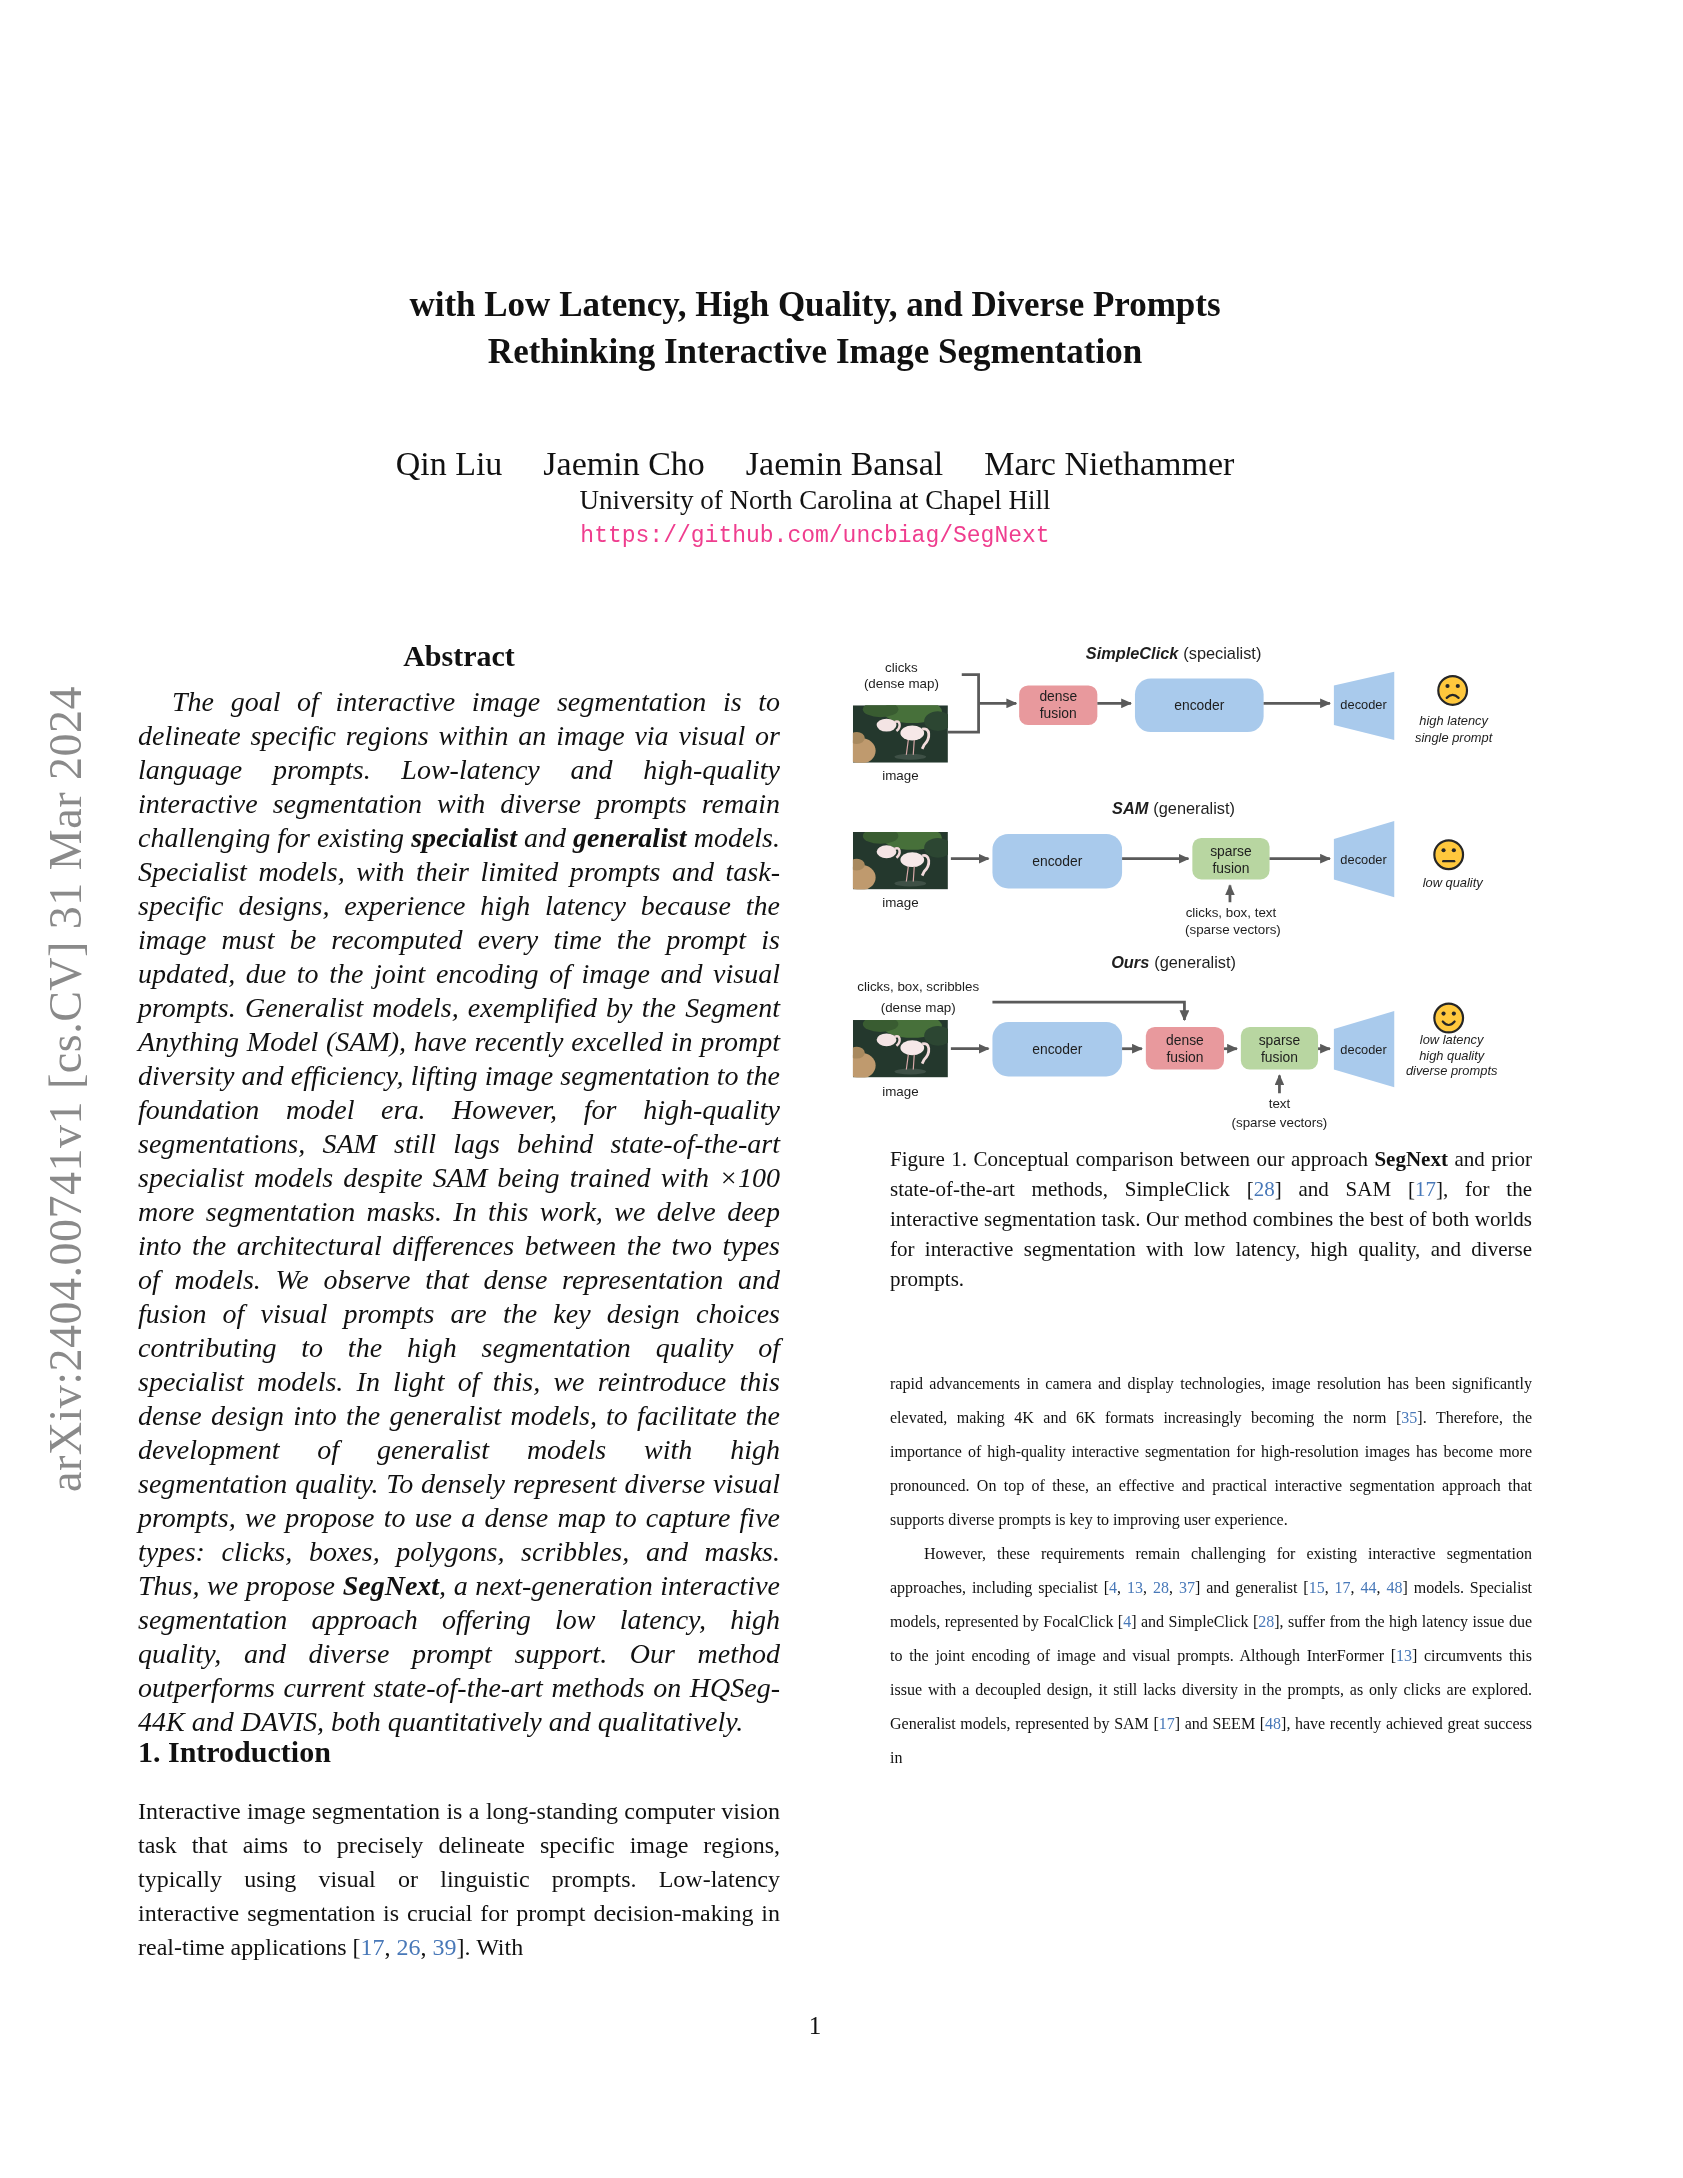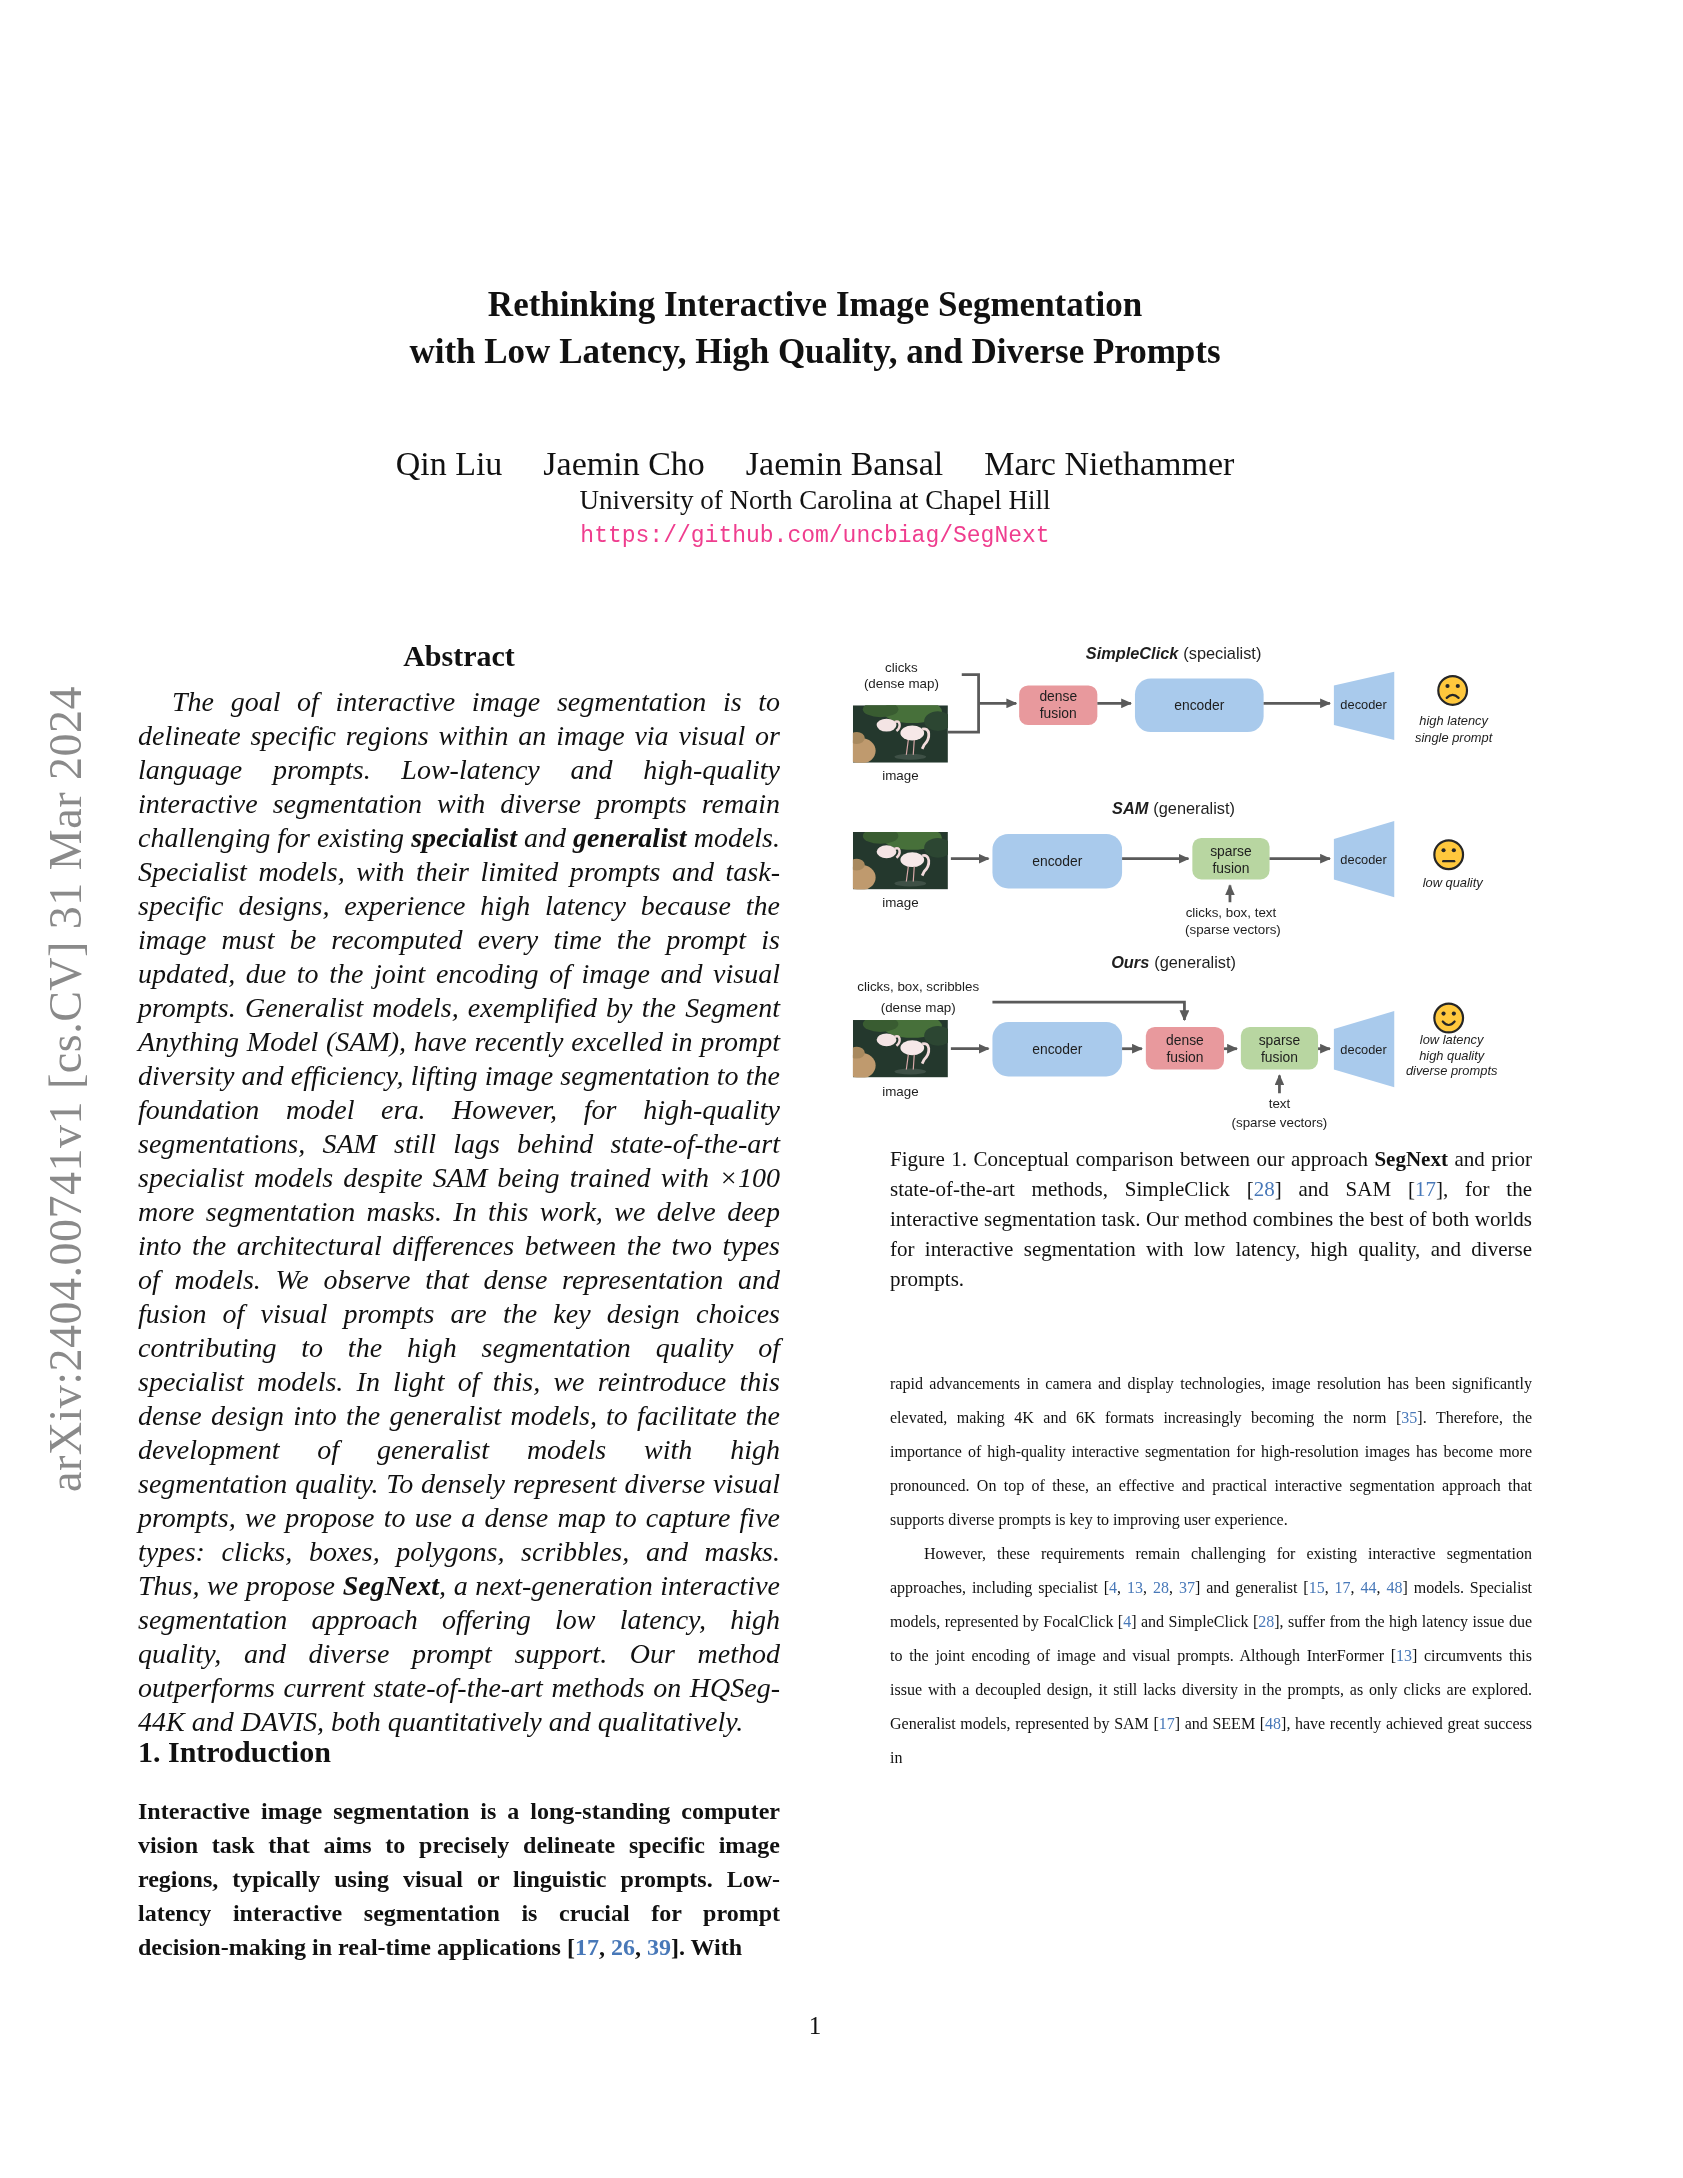--- a/index.html
+++ b/index.html
@@ -25,21 +25,21 @@
     font-family:"Liberation Mono",monospace;font-size:23px;color:#ef3d8e;}
 
   
   .col-left-x{left:138px;width:642px;}
   .col-right-x{left:890px;width:642px;}
 
   .abstract-heading{top:639px;text-align:center;font-size:30px;font-weight:bold;}
   .abstract-body{top:685px;font-size:28px;line-height:34px;text-align:justify;
     font-style:italic;text-indent:34px;}
   .section-heading{top:1735px;font-size:30px;font-weight:bold;}
-  .intro-body{top:1794px;font-size:24px;line-height:34px;text-align:justify;font-weight:bold;}
+  .intro-body{top:1794px;font-size:24px;line-height:34px;text-align:justify;}
 
   .fig-caption{top:1144px;font-size:21px;line-height:30px;text-align:justify;color:#111;}
   .right-body{top:1367px;font-size:16px;line-height:34px;text-align:justify;}
   .right-body .p2{text-indent:34px;margin:0;}
   .right-body .p1{margin:0;}
 
   .bi{font-weight:bold;font-style:italic;}
   .bd{font-weight:bold;}
   .cite{color:#4878b8;}
 
@@ -55,22 +55,22 @@
   .ftb{font-weight:bold;font-style:italic;}
   .fnote{font-size:13px;font-style:italic;fill:#8f8f8f;}
   .fline{stroke:#5a5a5a;stroke-width:2.8;fill:none;}
 </style>
 </head>
 <body>
 
 <div class="arxiv-banner">arXiv:2404.00741v1  [cs.CV]  31 Mar 2024</div>
 
 <div class="abs paper-title">
+  <div>with Low Latency, High Quality, and Diverse Prompts</div>
   <div>Rethinking Interactive Image Segmentation</div>
-  <div>with Low Latency, High Quality, and Diverse Prompts</div>
 </div>
 <div class="abs authors-row">
     <span class="author">Qin Liu</span>
     <span class="author">Jaemin Cho</span>
     <span class="author">Jaemin Bansal</span>
     <span class="author">Marc Niethammer</span>
   </div>
 <div class="abs affiliation">University of North Carolina at Chapel Hill</div>
 <div class="abs paper-url">https://github.com/uncbiag/SegNext</div>
 

